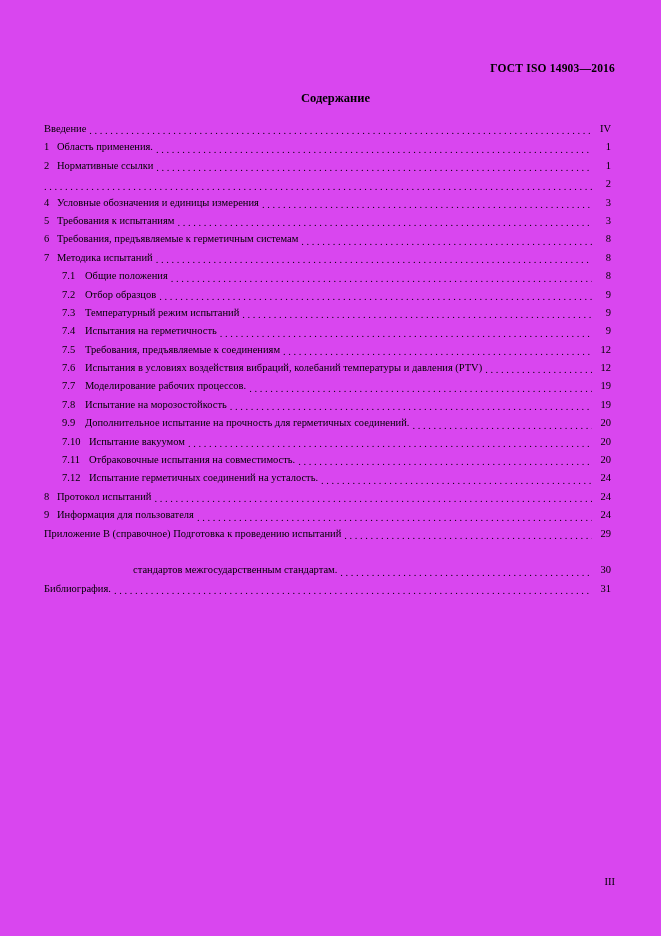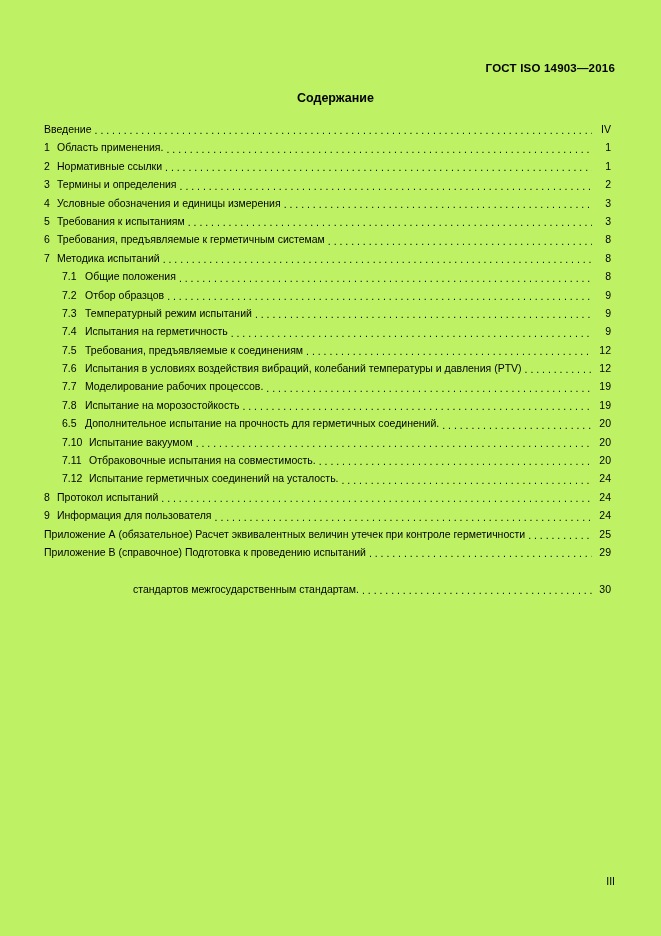--- a/index.html
+++ b/index.html
@@ -4,22 +4,22 @@
 <style>
   html, body {
     margin: 0;
     padding: 0;
     background: #ffffff;
   }
   .page {
     position: relative;
     width: 661px;
     height: 936px;
-    background: #bef264;
-    font-family: Liberation Sans, sans-serif;
+    background: #d946ef;
+    font-family: Liberation Serif, serif;
     color: #000000;
     overflow: hidden;
   }
 
   
   .doc-header {
     position: absolute;
     top: 62px;
     left: 44px;
     right: 46px;
@@ -132,21 +132,20 @@
         <span class="toc-label"><span class="num w1">1</span><span>Область применения.</span></span>
         <span class="leader"></span>
         <span class="toc-page">1</span>
       </div>
       <div class="toc-row">
         <span class="toc-label"><span class="num w1">2</span><span>Нормативные ссылки</span></span>
         <span class="leader"></span>
         <span class="toc-page">1</span>
       </div>
       <div class="toc-row">
-        <span class="toc-label"><span class="num w1">3</span><span>Термины и определения</span></span>
         <span class="leader"></span>
         <span class="toc-page">2</span>
       </div>
       <div class="toc-row">
         <span class="toc-label"><span class="num w1">4</span><span>Условные обозначения и единицы измерения</span></span>
         <span class="leader"></span>
         <span class="toc-page">3</span>
       </div>
       <div class="toc-row">
         <span class="toc-label"><span class="num w1">5</span><span>Требования к испытаниям</span></span>
@@ -197,21 +196,21 @@
         <span class="toc-label"><span class="num w2">7.7</span><span>Моделирование рабочих процессов.</span></span>
         <span class="leader"></span>
         <span class="toc-page">19</span>
       </div>
       <div class="toc-row lvl2">
         <span class="toc-label"><span class="num w2">7.8</span><span>Испытание на морозостойкость</span></span>
         <span class="leader"></span>
         <span class="toc-page">19</span>
       </div>
       <div class="toc-row lvl2">
-        <span class="toc-label"><span class="num w2">6.5</span><span>Дополнительное испытание на прочность для герметичных соединений.</span></span>
+        <span class="toc-label"><span class="num w2">9.9</span><span>Дополнительное испытание на прочность для герметичных соединений.</span></span>
         <span class="leader"></span>
         <span class="toc-page">20</span>
       </div>
       <div class="toc-row lvl2">
         <span class="toc-label"><span class="num w3">7.10</span><span>Испытание вакуумом</span></span>
         <span class="leader"></span>
         <span class="toc-page">20</span>
       </div>
       <div class="toc-row lvl2">
         <span class="toc-label"><span class="num w3">7.11</span><span>Отбраковочные испытания на совместимость.</span></span>
@@ -225,37 +224,37 @@
       </div>
       <div class="toc-row">
         <span class="toc-label"><span class="num w1">8</span><span>Протокол испытаний</span></span>
         <span class="leader"></span>
         <span class="toc-page">24</span>
       </div>
       <div class="toc-row">
         <span class="toc-label"><span class="num w1">9</span><span>Информация для пользователя</span></span>
         <span class="leader"></span>
         <span class="toc-page">24</span>
-      </div>
-      <div class="toc-row">
-        <span class="toc-label"><span>Приложение А (обязательное)  Расчет эквивалентных величин утечек при контроле герметичности</span></span>
-        <span class="leader"></span>
-        <span class="toc-page">25</span>
       </div>
       <div class="toc-row">
         <span class="toc-label"><span>Приложение В (справочное)  Подготовка к проведению испытаний</span></span>
         <span class="leader"></span>
         <span class="toc-page">29</span>
       </div>
       <div class="toc-row noleader">
         <span class="leader"></span>
         <span class="toc-page"></span>
       </div>
       <div class="toc-row cont">
         <span class="toc-label"><span>стандартов межгосударственным стандартам.</span></span>
         <span class="leader"></span>
         <span class="toc-page">30</span>
       </div>
+      <div class="toc-row">
+        <span class="toc-label"><span>Библиография.</span></span>
+        <span class="leader"></span>
+        <span class="toc-page">31</span>
+      </div>
     </div>
 
   <div class="doc-footer">III</div>
 
 </div>
 
 </body></html>

